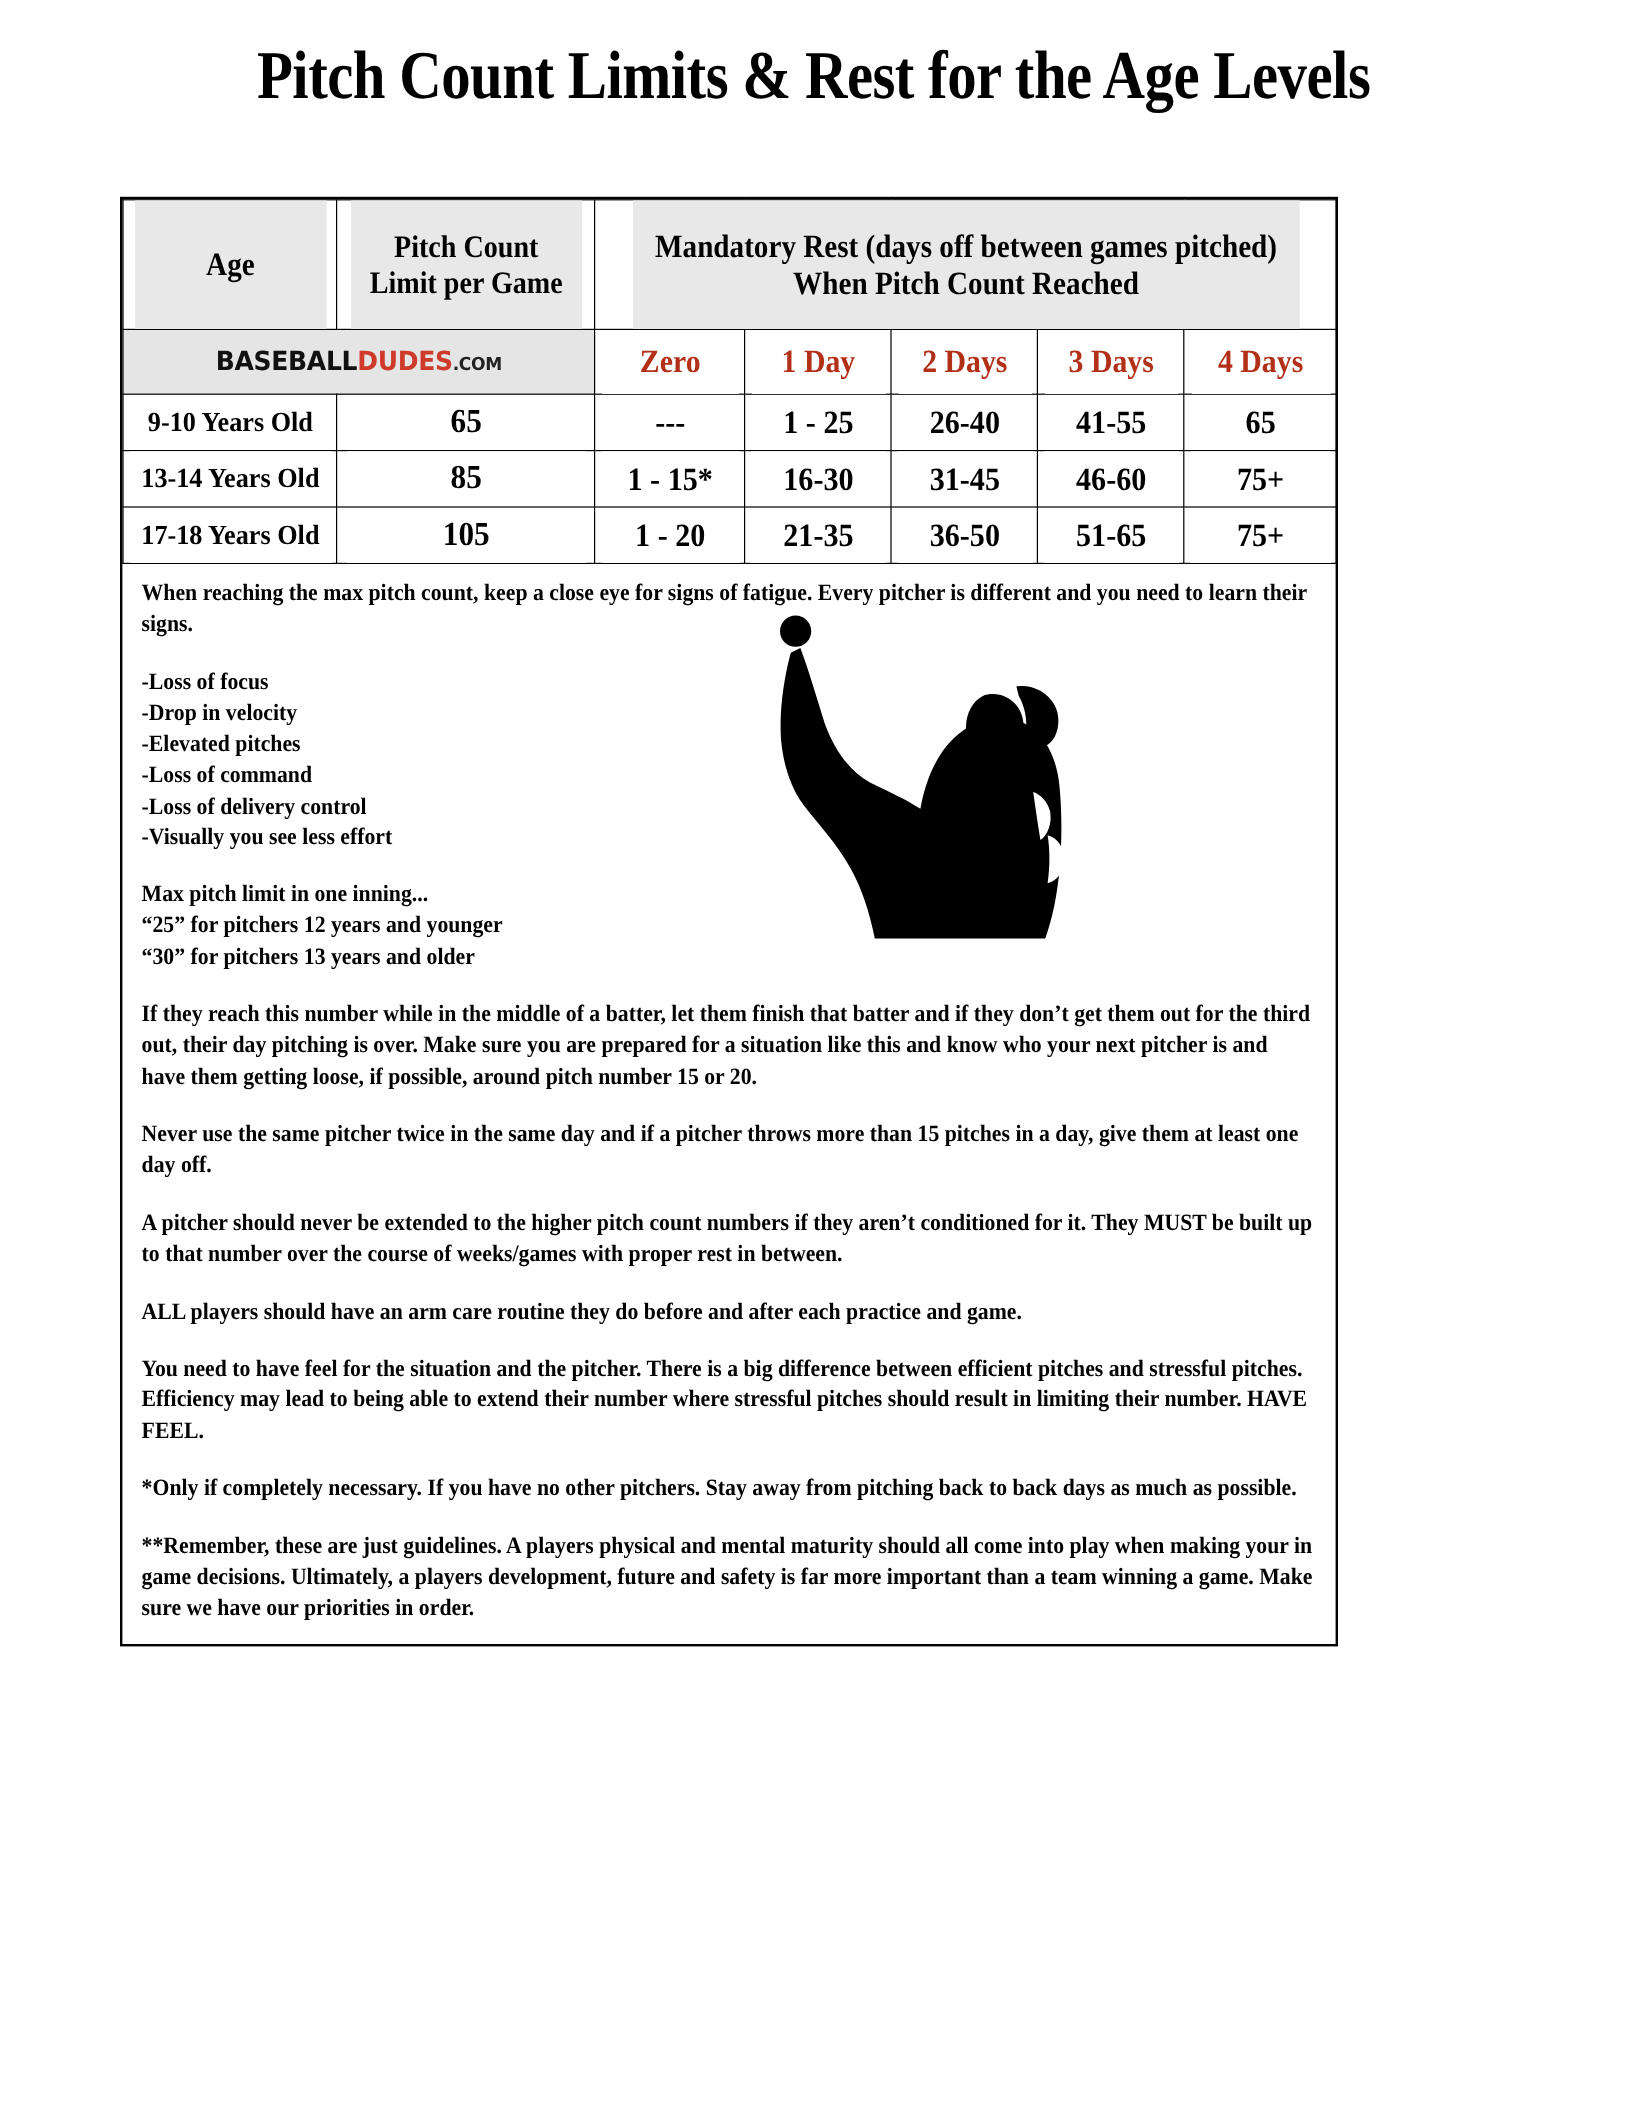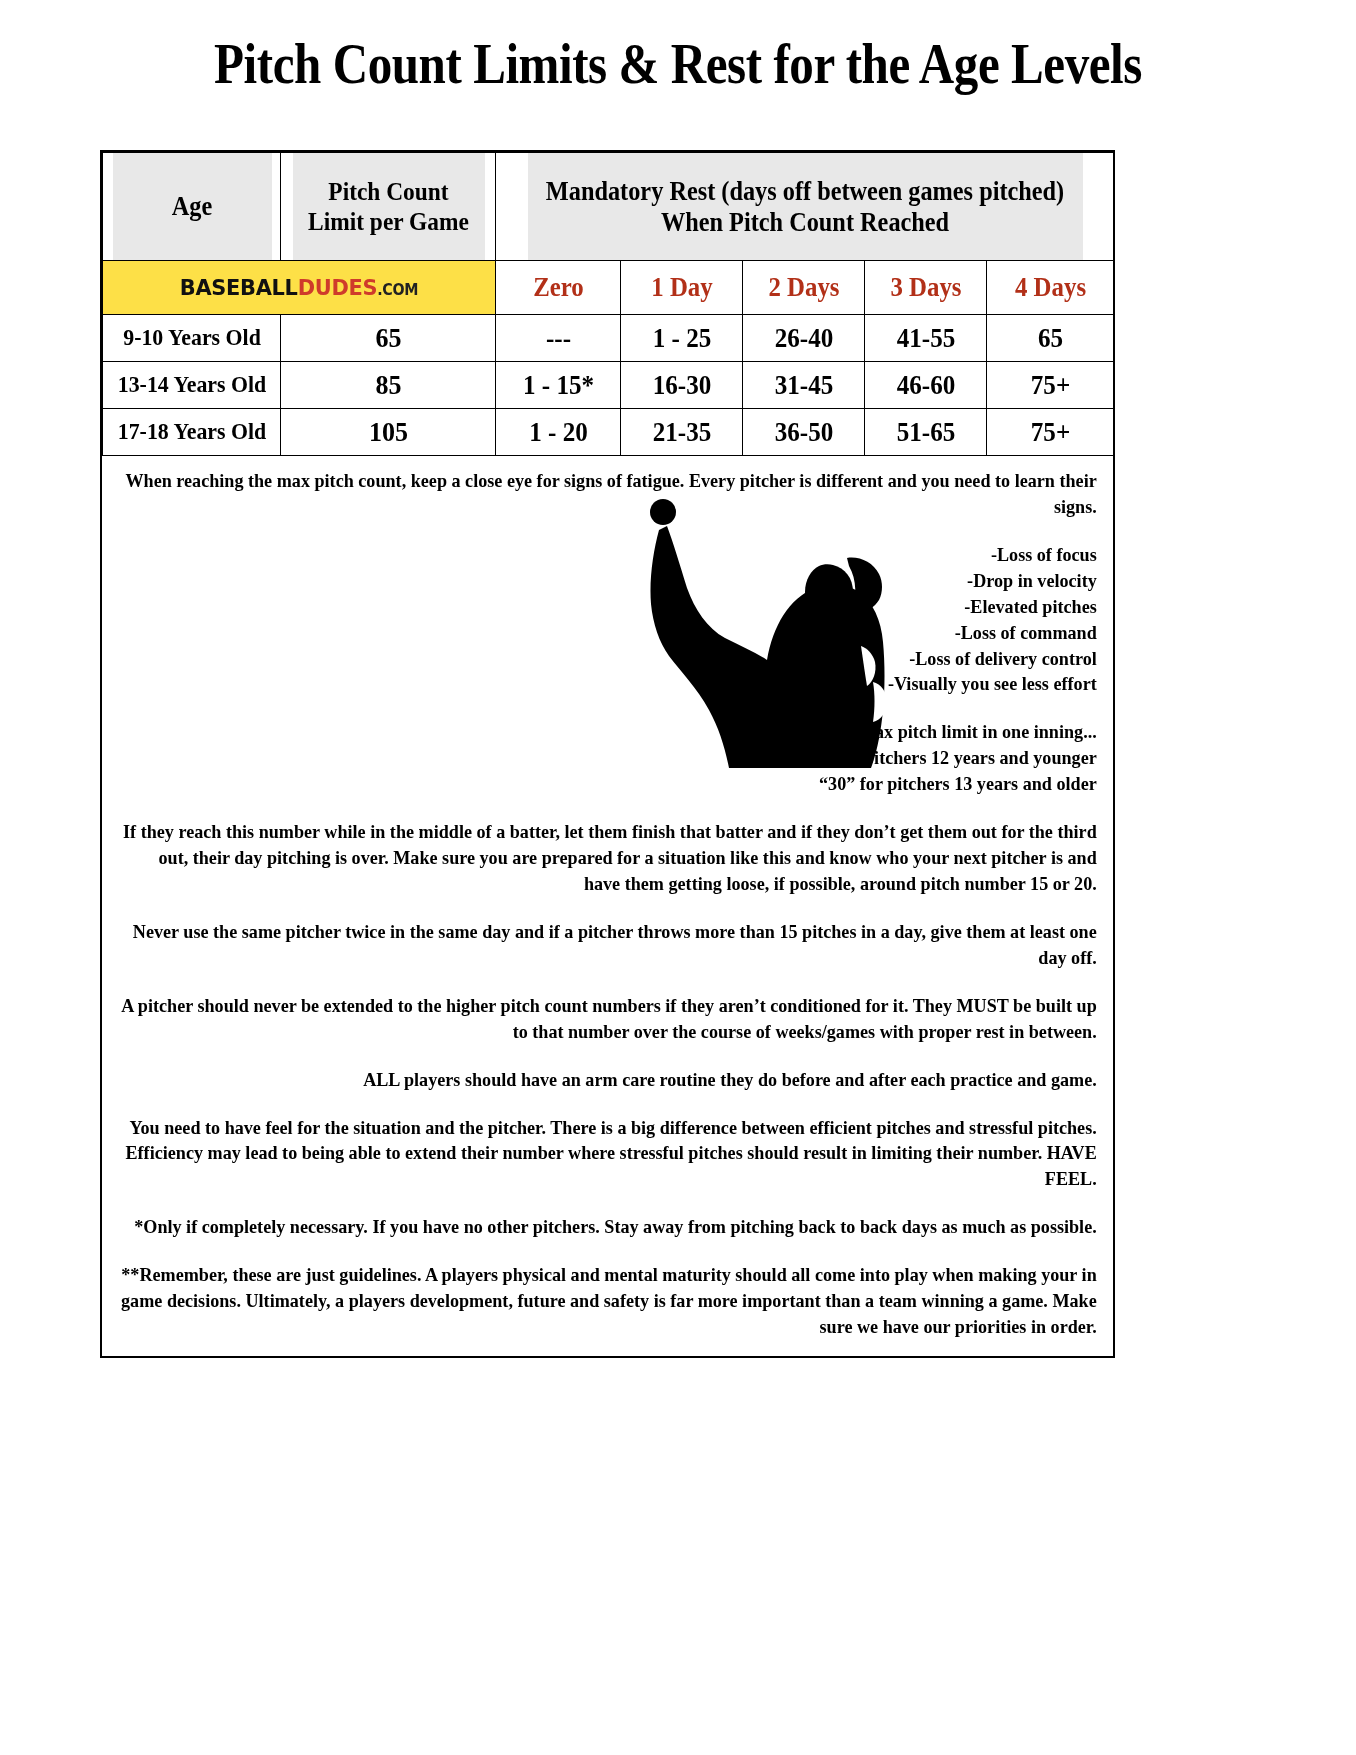--- a/index.html
+++ b/index.html
@@ -31,21 +31,21 @@
     transform: scaleX(0.86);
     transform-origin: center top;
     margin: 34px 0 0 0;
     white-space: nowrap;
   }
 
   
   .frame {
     position: absolute;
     left: 100px;
-    top: 116px;
+    top: 130px;
     width: 1015px;
     border: 2px solid #000;
     background: #fff;
   }
 
   
   table.pc {
     width: 100%;
     border-collapse: collapse;
     table-layout: fixed;
@@ -63,21 +63,21 @@
     font-size: 26px;
     line-height: 1.12;
     transform: scaleX(0.9);
     height: 108px;
     padding: 4px 6px !important;
   }
   .hdr-age { font-size: 27px; }
   .hdr-span { font-size: 27px; }
 
   .logo-cell {
-    background: #fde047;
+    background: #e5e5e5;
     height: 54px;
     padding: 0 !important;
   }
   .logo {
     font-family: "DejaVu Sans", sans-serif;
     font-weight: 700;
     font-size: 22px;
     letter-spacing: -0.3px;
     white-space: nowrap;
     transform: scaleX(0.95);
@@ -101,21 +101,20 @@
     transform: scaleX(0.93);
   }
   .age-cell { font-size: 23px; transform: scaleX(0.95); }
   .limit-cell { font-size: 28px; }
 
   
   .body-wrap {
     position: relative;
     padding: 12px 16px 16px 16px;
     min-height: 900px;
-    text-align: right;
   }
   .body-text {
     font-family: "Liberation Serif", "DejaVu Serif", serif;
     font-weight: 700;
     font-size: 19.5px;
     line-height: 1.33;
     transform: scaleX(0.93);
     transform-origin: left top;
     width: 107.5%;
   }

